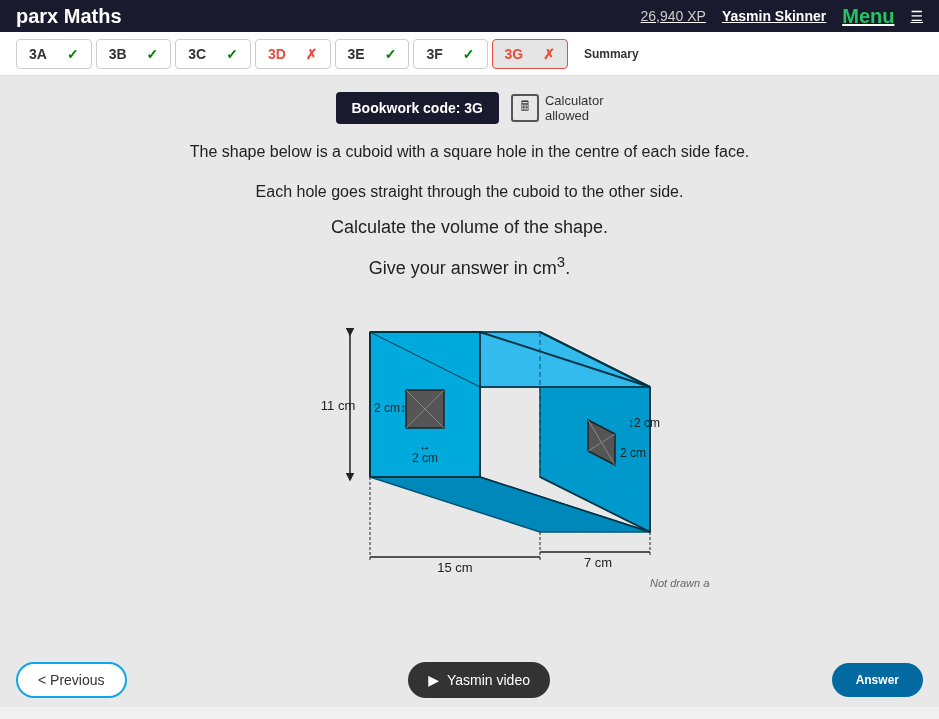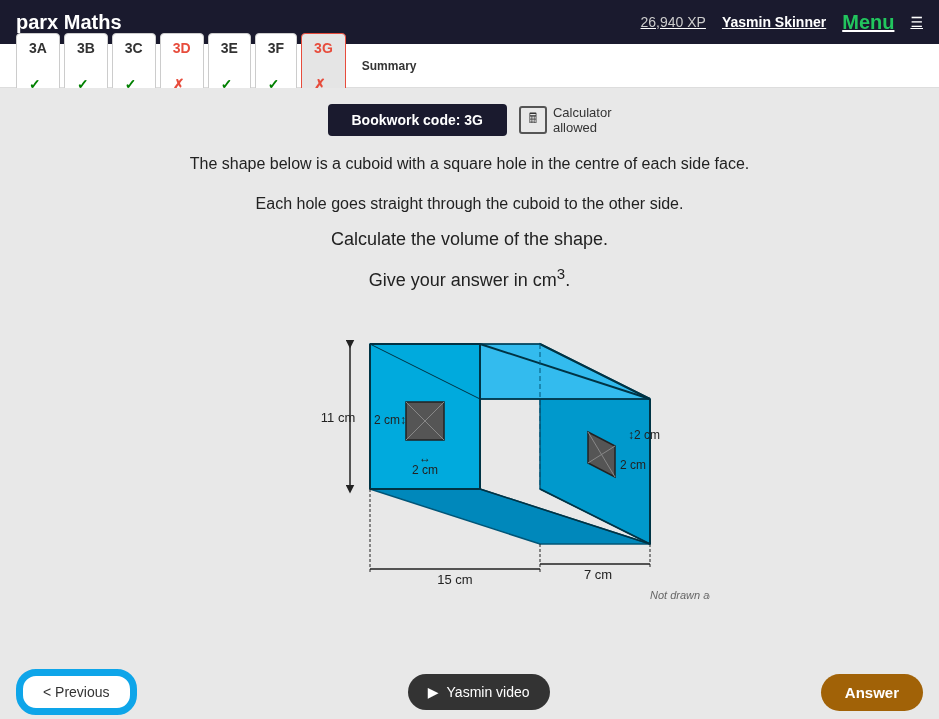--- a/index.html
+++ b/index.html
@@ -12,21 +12,21 @@
     }
 
     
     .header {
       background: #1a1a2e;
       color: white;
       display: flex;
       align-items: center;
       justify-content: space-between;
       padding: 0 16px;
-      height: 44px;
+      height: 32px;
     }
     .header-title {
       font-size: 20px;
       font-weight: bold;
       color: white;
     }
     .header-right {
       display: flex;
       align-items: center;
       gap: 16px;
@@ -42,29 +42,29 @@
       background: white;
       display: flex;
       align-items: center;
       padding: 0 16px;
       height: 44px;
       border-bottom: 1px solid #ddd;
       gap: 4px;
     }
     .tab {
       display: flex;
+      align-items: center;
       gap: 20px;
       padding: 6px 12px;
       border: 1px solid #ccc;
       border-radius: 4px;
       font-size: 14px;
       font-weight: bold;
       cursor: pointer;
       background: white;
-      flex-direction: column;
     }
     .tab.completed { color: #333; }
     .tab.cross { color: #e74c3c; }
     .tab.active-cross { color: #e74c3c; background: #e5e5e5; border-color: #e74c3c; }
     .tab-check { color: green; }
     .tab-x { color: #e74c3c; }
     .summary-tab {
       padding: 6px 12px;
       font-size: 12px;
       color: #333;
@@ -85,21 +85,21 @@
     
     .bookwork-bar {
       display: flex;
       align-items: center;
       gap: 12px;
       margin-top: 16px;
     }
     .bookwork-code-box {
       background: #1a1a2e;
       color: white;
-      padding: 8px 24px;
+      padding: 8px 16px;
       border-radius: 4px;
       font-size: 14px;
       font-weight: bold;
     }
     .calculator-allowed {
       display: flex;
       align-items: center;
       gap: 6px;
       font-size: 13px;
       color: #333;
@@ -153,46 +153,46 @@
       right: 0;
       height: 54px;
       background: #e8e8e8;
       display: flex;
       align-items: center;
       justify-content: space-between;
       padding: 0 16px;
     }
     .prev-btn {
       background: white;
-      border: 7px solid #0ea5e9;
+      border: 2px solid #0ea5e9;
       border-radius: 20px;
       padding: 8px 20px;
       font-size: 14px;
       cursor: pointer;
       color: #333;
     }
     .watch-video-btn {
       background: #333;
       color: white;
       border: none;
       border-radius: 20px;
       padding: 10px 20px;
       font-size: 14px;
       cursor: pointer;
       display: flex;
       align-items: center;
       gap: 8px;
     }
     .answer-btn {
-      background: #a16207;
+      background: #0369a1;
       color: white;
       border: none;
       border-radius: 20px;
       padding: 10px 24px;
-      font-size: 15px;
+      font-size: 12px;
       font-weight: bold;
       cursor: pointer;
     }
   </style>
 </head>
 <body>
 
 <div class="header">
   <span class="header-title">parx Maths</span>
   <div class="header-right">

